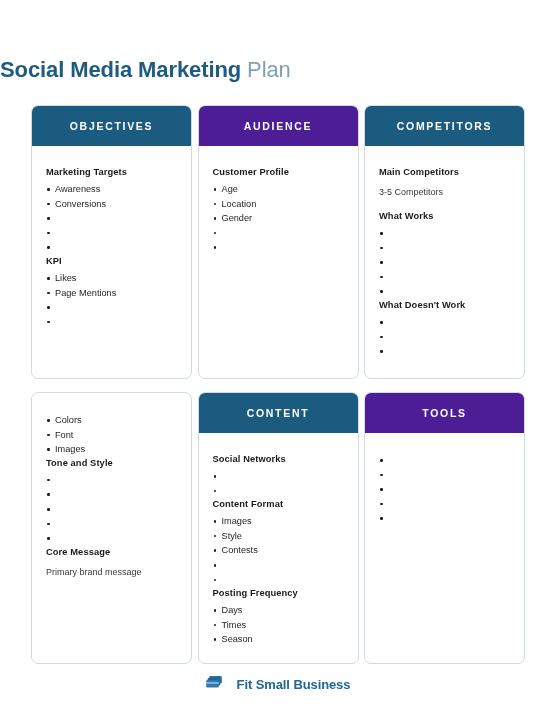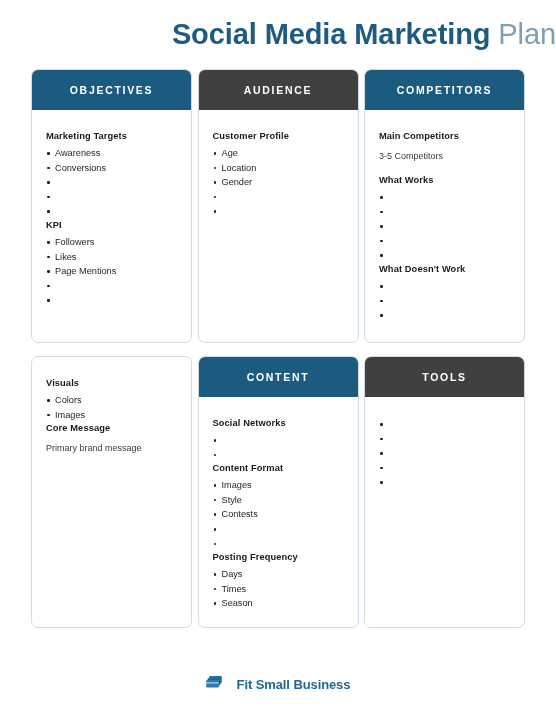--- a/index.html
+++ b/index.html
@@ -14,23 +14,23 @@
   #page {
     position: relative;
     width: 556px;
     height: 720px;
     background: #ffffff;
     overflow: hidden;
   }
 
   
   .page-title {
-    text-align: right;
-    padding-top: 20px;
-    font-size: 29px;
+    text-align: left;
+    padding-top: 56px;
+    font-size: 22px;
     line-height: 28px;
     letter-spacing: -0.1px;
     white-space: nowrap;
   }
   .title-strong {
     font-weight: bold;
     color: #1d5b82;
   }
   .title-light {
     font-weight: normal;
@@ -65,21 +65,21 @@
     align-items: center;
     justify-content: center;
     color: #ffffff;
     font-size: 10.5px;
     font-weight: bold;
     letter-spacing: 1.7px;
     text-transform: uppercase;
     flex: 0 0 auto;
   }
   .card-header.dark  { background: #1c5b80; }
-  .card-header.light { background: #404040; }
+  .card-header.light { background: #4c1d95; }
 
   .card-body {
     flex: 1 1 auto;
     padding: 20px 0 10px 14px;
   }
 
   
   .section { margin-bottom: 0; }
   .section + .section { }
 
@@ -160,21 +160,20 @@
               <li>Awareness</li>
               <li>Conversions</li>
               <li class="blank"></li>
               <li class="blank"></li>
               <li class="blank"></li>
             </ul>
           </div>
           <div class="section">
             <div class="section-title">KPI</div>
             <ul class="items">
-              <li>Followers</li>
               <li>Likes</li>
               <li>Page Mentions</li>
               <li class="blank"></li>
               <li class="blank"></li>
             </ul>
           </div>
         </div>
       </div>
       <div class="card row1">
         <div class="card-header light">AUDIENCE</div>
@@ -214,24 +213,34 @@
               <li class="blank"></li>
               <li class="blank"></li>
               <li class="blank"></li>
             </ul>
           </div>
         </div>
       </div>
       <div class="card row2">
         <div class="card-body">
           <div class="section">
-            <div class="section-title">Visuals</div>
             <ul class="items">
               <li>Colors</li>
+              <li>Font</li>
               <li>Images</li>
+            </ul>
+          </div>
+          <div class="section">
+            <div class="section-title">Tone and Style</div>
+            <ul class="items">
+              <li class="blank"></li>
+              <li class="blank"></li>
+              <li class="blank"></li>
+              <li class="blank"></li>
+              <li class="blank"></li>
             </ul>
           </div>
           <div class="section">
             <div class="section-title">Core Message</div>
             <div class="plain-note">Primary brand message</div>
           </div>
         </div>
       </div>
       <div class="card row2">
         <div class="card-header dark">CONTENT</div>

